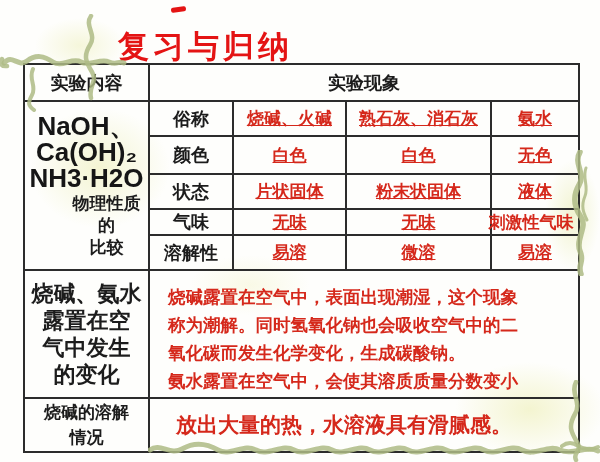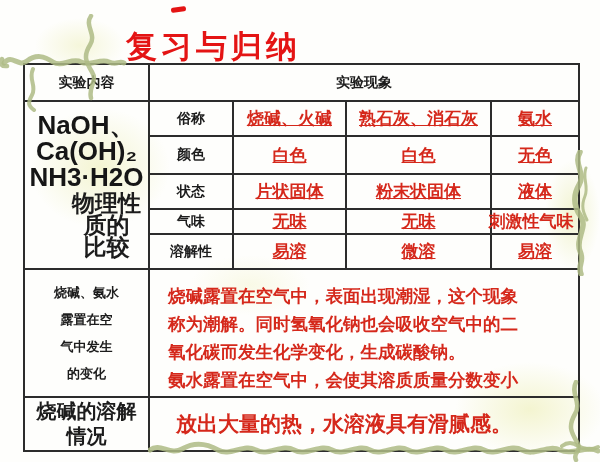--- a/index.html
+++ b/index.html
@@ -19,21 +19,21 @@
   .blob-2{left:545px;top:160px;width:55px;height:110px;
     background:radial-gradient(closest-side,rgba(240,242,204,.9),rgba(240,242,204,0));}
   .blob-3{left:455px;top:362px;width:150px;height:95px;
     background:radial-gradient(closest-side,rgba(243,244,206,.95),rgba(243,244,206,0));}
   .blob-4{left:35px;top:18px;width:90px;height:55px;
     background:radial-gradient(closest-side,rgba(243,244,210,.8),rgba(243,244,210,0));}
   .blob-5{left:190px;top:255px;width:120px;height:60px;
     background:radial-gradient(closest-side,rgba(246,246,216,.6),rgba(246,246,216,0));}
 
   .title{
-    position:absolute;left:126px;top:26px;z-index:2;
+    position:absolute;left:118px;top:26px;z-index:2;
     font-size:31px;font-weight:900;letter-spacing:4px;
     color:#e41414;white-space:nowrap;
   }
   .brush-dash{
     position:absolute;left:171px;top:7px;width:15px;height:5px;z-index:2;
     background:#e41414;border-radius:2px;transform:rotate(-8deg);
   }
 
   .doodle{position:absolute;z-index:3;pointer-events:none;}
   .doodle path{fill:none;stroke:#aebb85;stroke-linecap:round;stroke-linejoin:round;opacity:.85;}
@@ -49,31 +49,31 @@
   }
   .r-header{height:37px;}
   .r-p1{height:35px;}
   .r-p2{height:38px;}
   .r-p3{height:35px;padding-left:40px;}
   .r-p4{height:19px;}
   .r-p5{height:35px;}
   .r-exposure{height:124px;}
   .r-dissolve{height:54px;}
 
-  .black-label{color:#1c1c1c;font-weight:bold;font-size:14px;}
+  .black-label{color:#1c1c1c;font-weight:bold;font-size:18px;}
   .red-val{color:#d5281b;font-weight:bold;font-size:17px;text-decoration:underline;}
   .prewrap{white-space:pre-line;}
 
   .compare-cell{vertical-align:middle;}
   .formula{color:#161616;font-weight:bold;font-size:26px;line-height:26px;}
-  .compare-caption{color:#1c1c1c;font-weight:bold;font-size:23px;line-height:22px;white-space:pre-line;margin-top:2px;padding-left:40px;}
+  .compare-caption{color:#1c1c1c;font-weight:bold;font-size:17px;line-height:22px;white-space:pre-line;margin-top:2px;padding-left:40px;}
 
   .spill{display:inline-block;white-space:nowrap;transform:translateX(-4px);}
 
-  .exposure-label{font-size:13px;line-height:27px;margin-top:20px;}
+  .exposure-label{font-size:22px;line-height:27px;margin-top:20px;}
   .exposure-text{
     text-align:left;color:#d5281b;font-weight:bold;font-size:17.5px;line-height:28px;
     padding:12px 4px 2px 18px;white-space:pre-line;
   }
   .dissolve-text{
     text-align:left;color:#d5281b;font-weight:bold;font-size:21px;
     padding-left:26px;
   }
 </style>
 </head>
@@ -173,20 +173,20 @@
 露置在空
 气中发生
 的变化</td>
       <td class="exposure-text" colspan="4">烧碱露置在空气中，表面出现潮湿，这个现象
 称为潮解。同时氢氧化钠也会吸收空气中的二
 氧化碳而发生化学变化，生成碳酸钠。
 氨水露置在空气中，会使其溶质质量分数变小</td>
     </tr>
 
     <tr class="r-dissolve">
-      <td class="black-label prewrap" style="font-size:20px;line-height:25px;">烧碱的溶解
+      <td class="black-label prewrap" style="font-size:17px;line-height:25px;">烧碱的溶解
 情况</td>
       <td class="dissolve-text" colspan="4">放出大量的热，水溶液具有滑腻感。</td>
     </tr>
   </tbody>
     </table>
 
 </div>
 
 </body></html>

